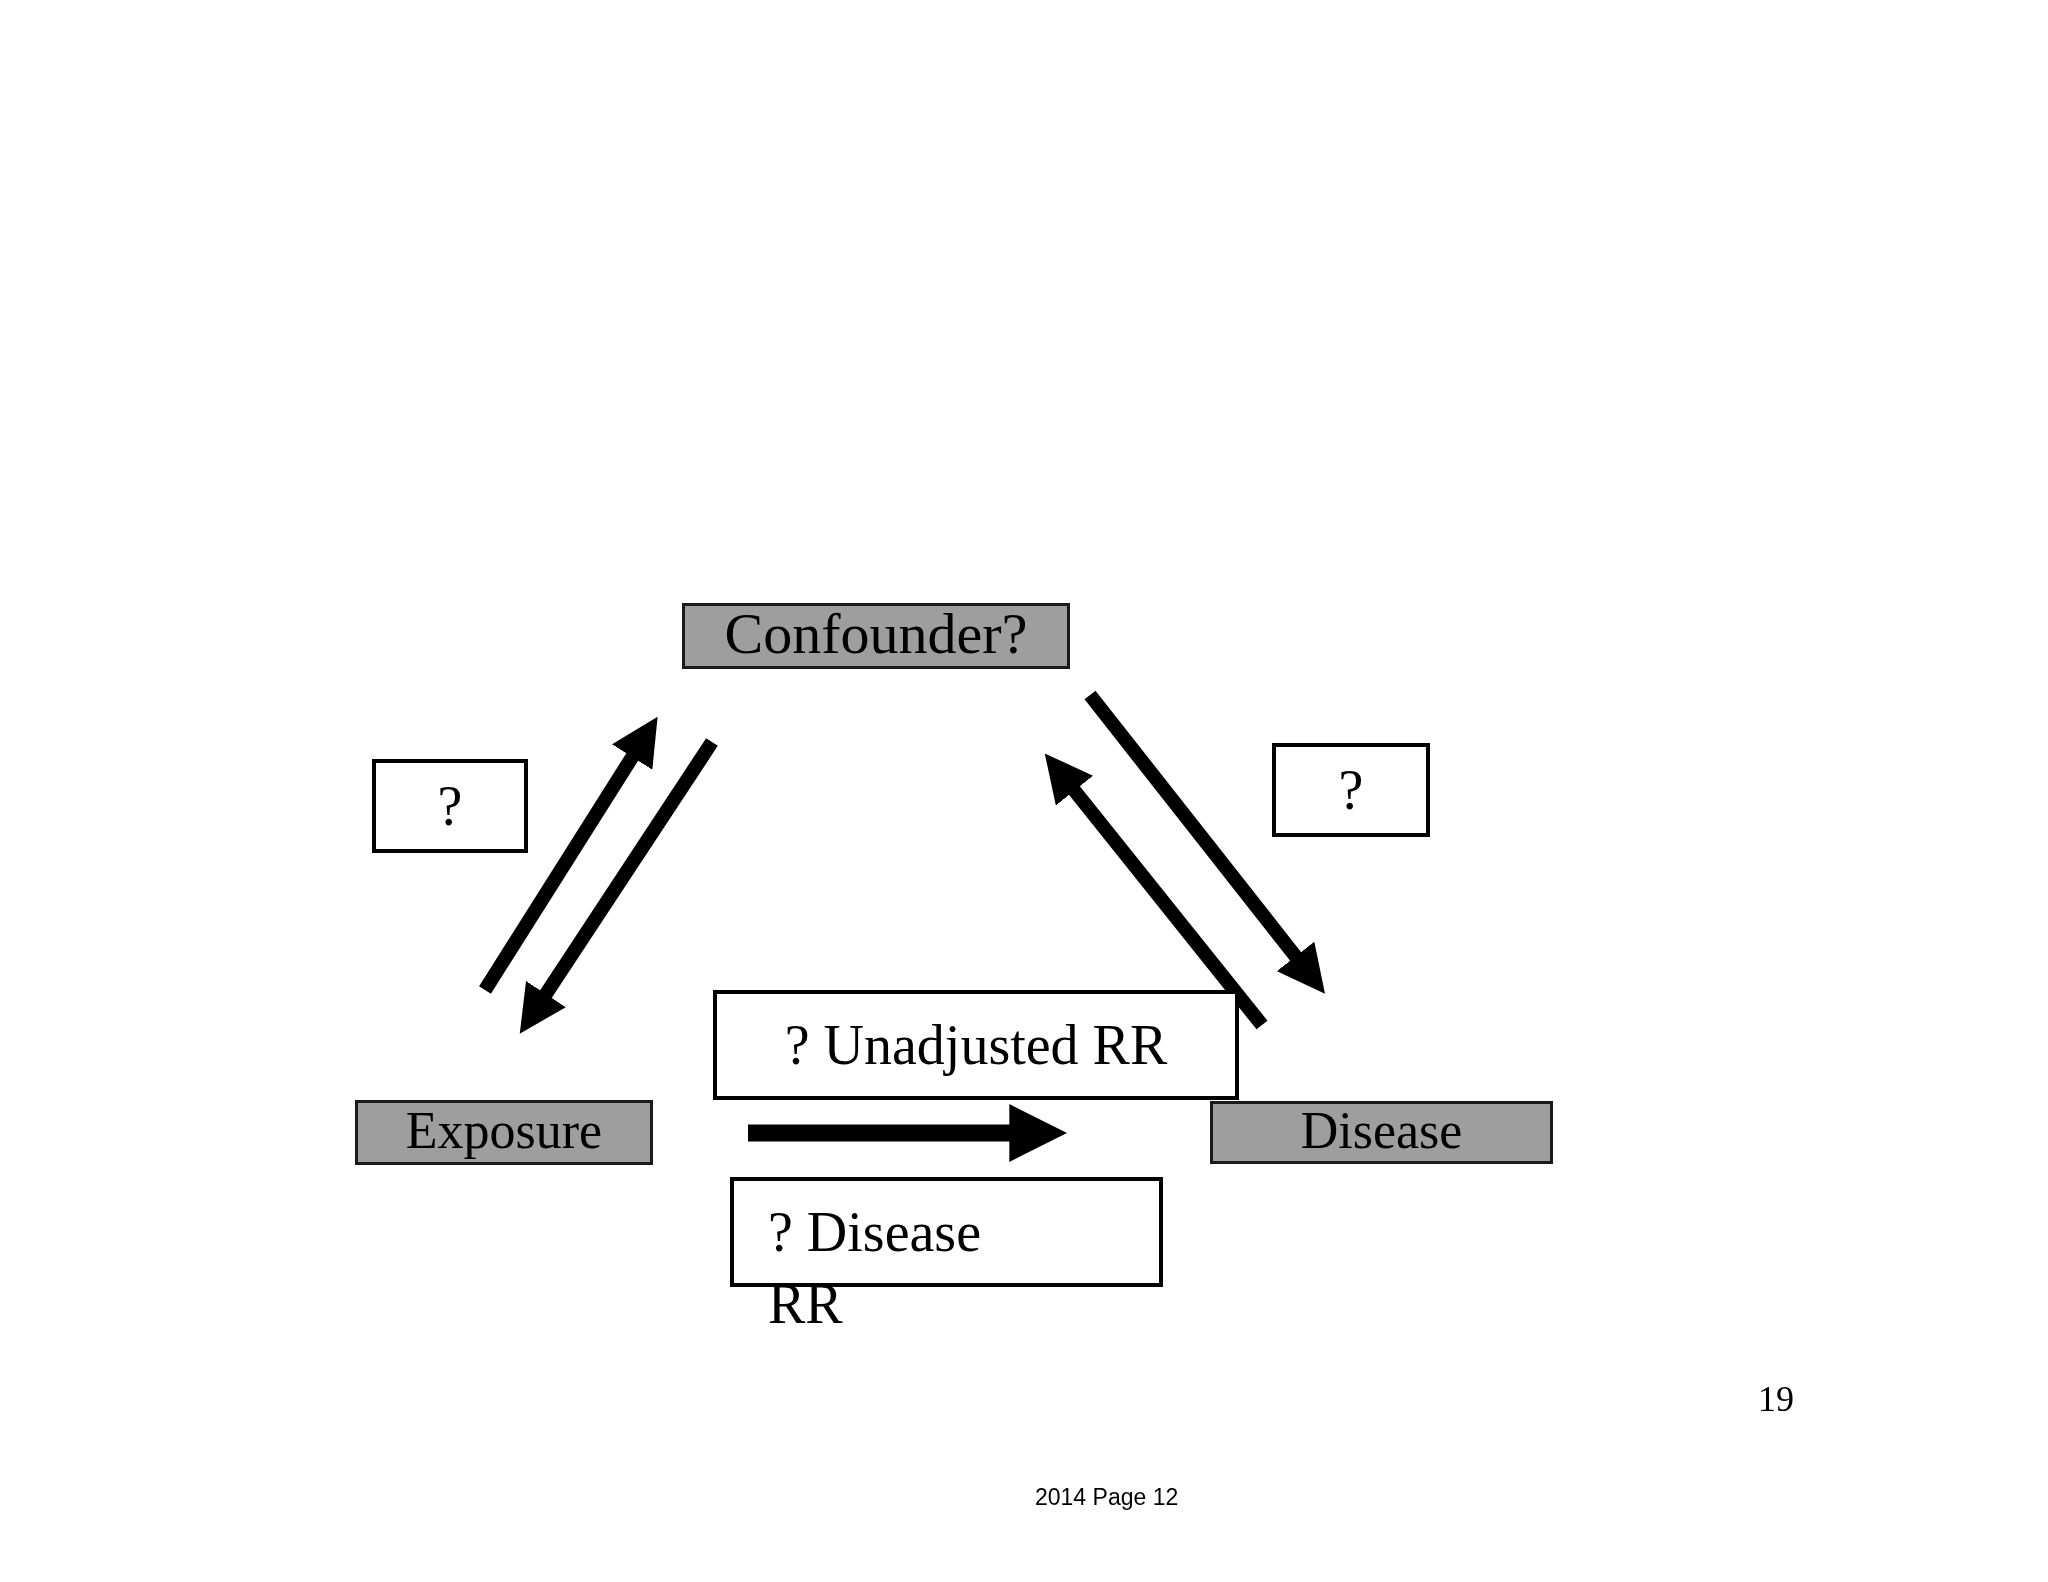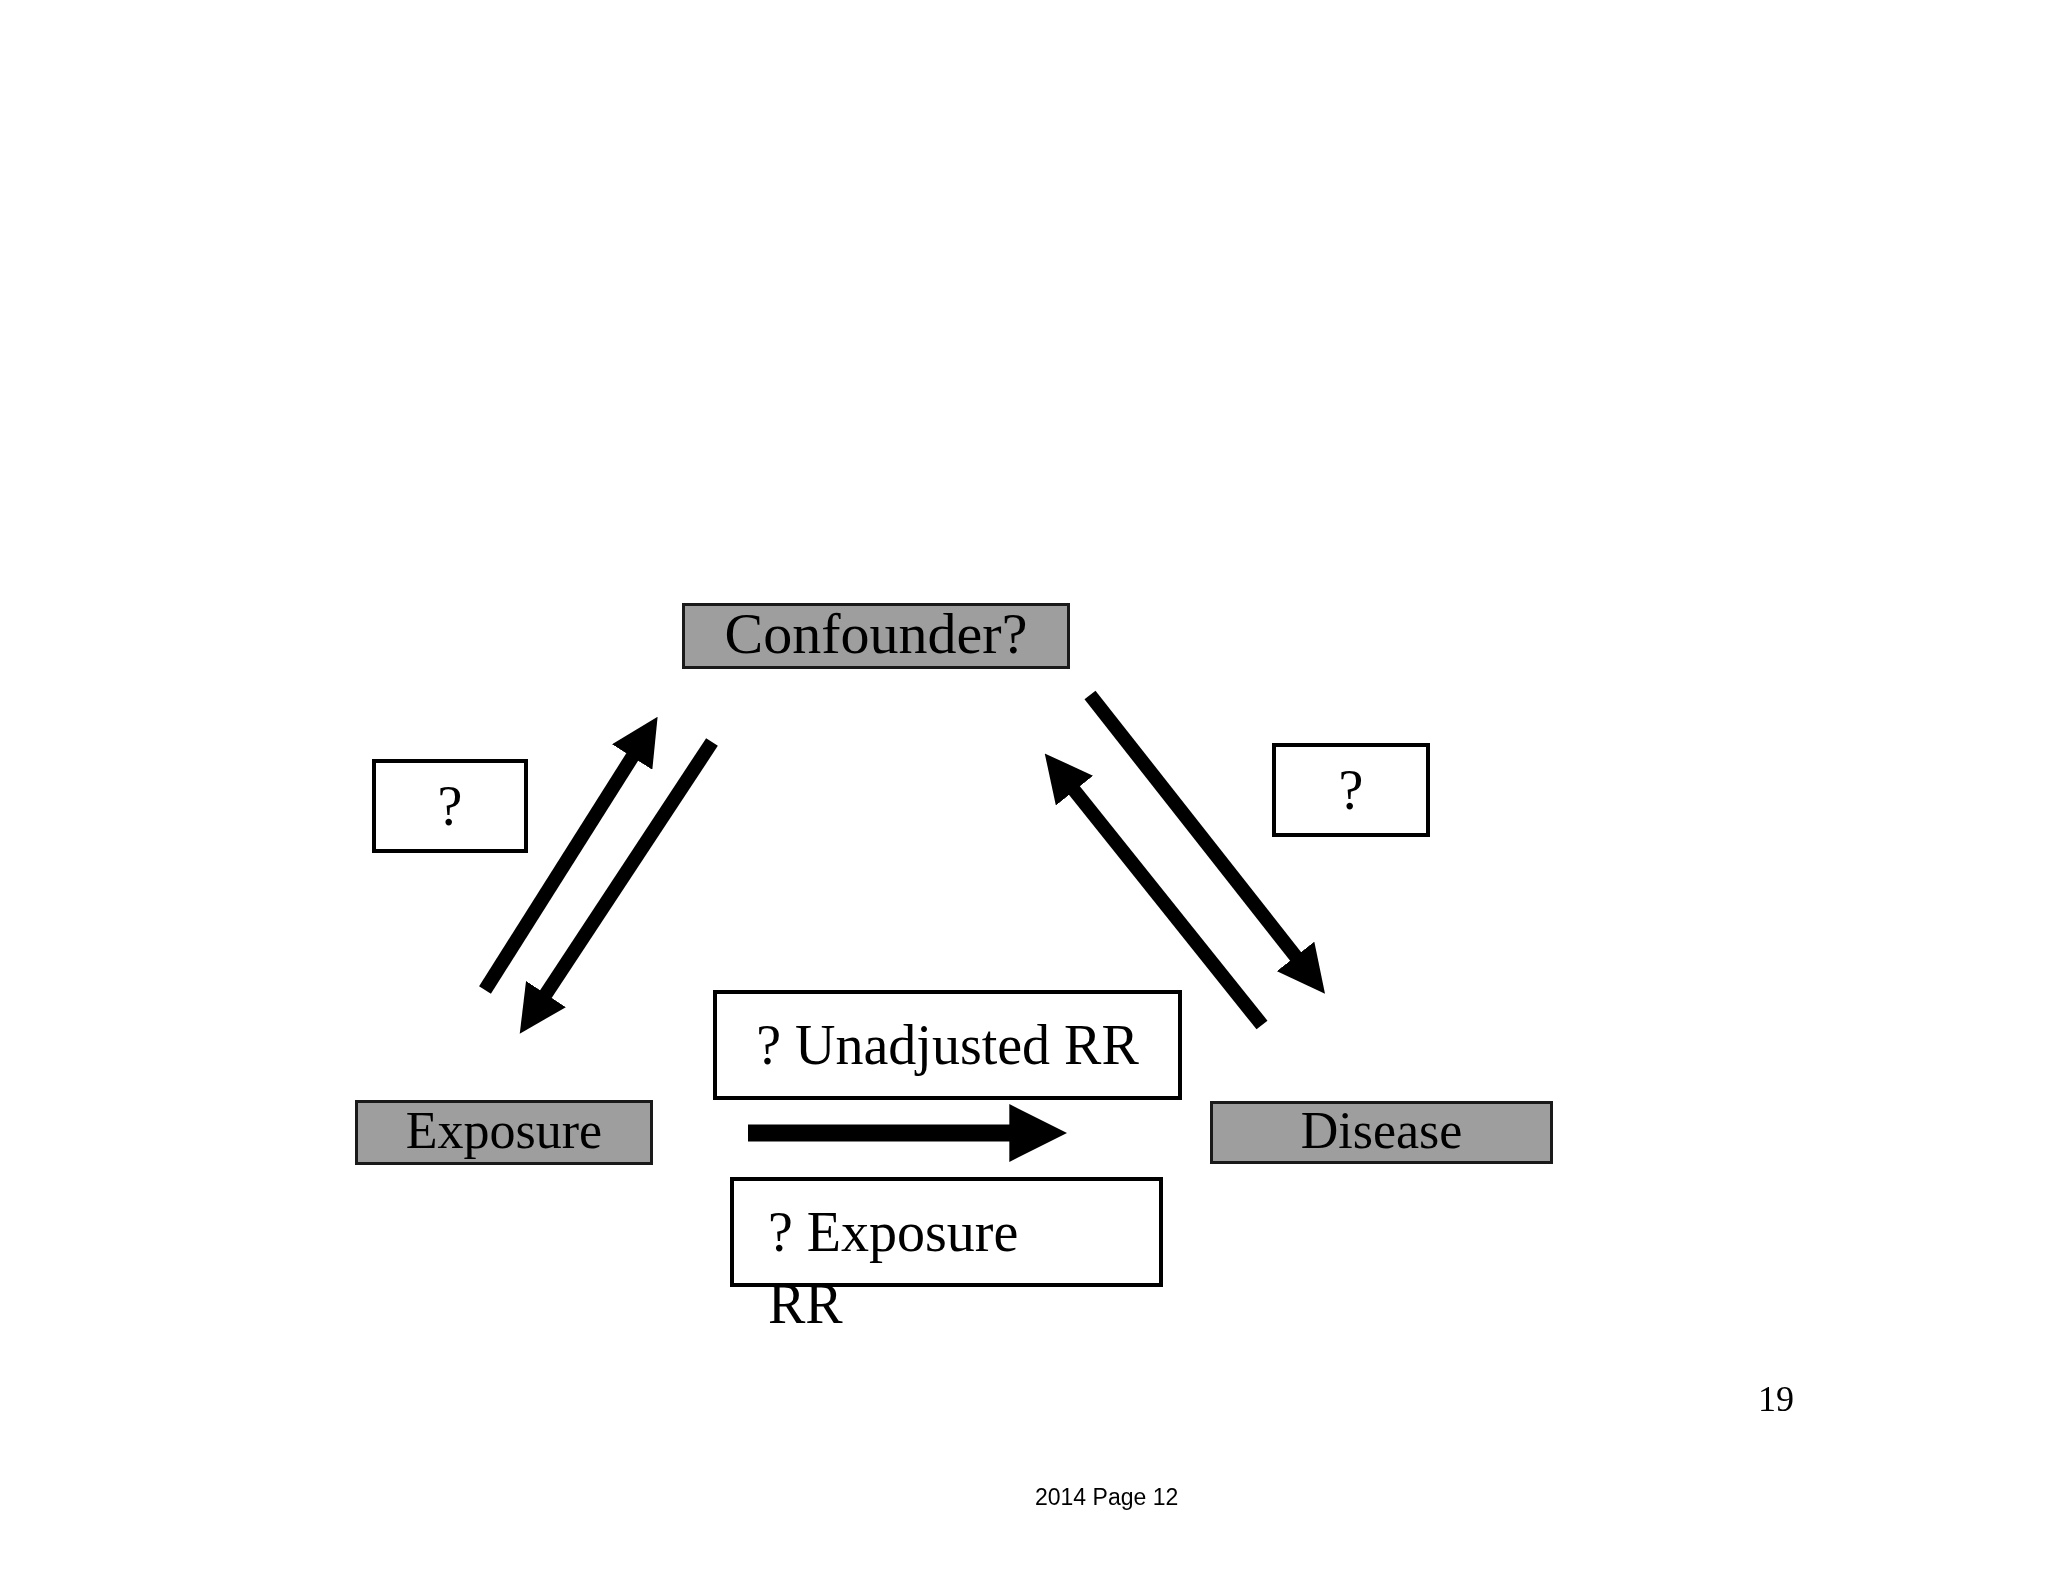--- a/index.html
+++ b/index.html
@@ -60,21 +60,21 @@
   }
   #question-left {
     left: 372px; top: 759px; width: 156px; height: 94px;
     font-size: 56px;
   }
   #question-right {
     left: 1272px; top: 743px; width: 158px; height: 94px;
     font-size: 56px;
   }
   #unadjusted-box {
-    left: 713px; top: 990px; width: 469px; height: 110px;
+    left: 713px; top: 990px; width: 526px; height: 110px;
     font-size: 56px;
   }
   #adjusted-border {
     position: absolute;
     left: 730px; top: 1177px; width: 433px; height: 110px;
     background: #ffffff;
     border: 4px solid #000000;
     box-sizing: border-box;
   }
   #adjusted-text {
@@ -136,20 +136,20 @@
   </div>
   <div class="annotation" id="question-right">
     <span>?</span>
   </div>
   <div class="annotation" id="unadjusted-box">
     <span>? Unadjusted RR</span>
   </div>
 
   <div id="adjusted-border"></div>
   <div id="adjusted-text">
-    <div>? Exposure</div>
+    <div>? Disease</div>
     <div>RR</div>
   </div>
 
   <div id="page-number">19</div>
   <div id="footer-text">2014 Page 12</div>
 
 </div>
 
 </body></html>

